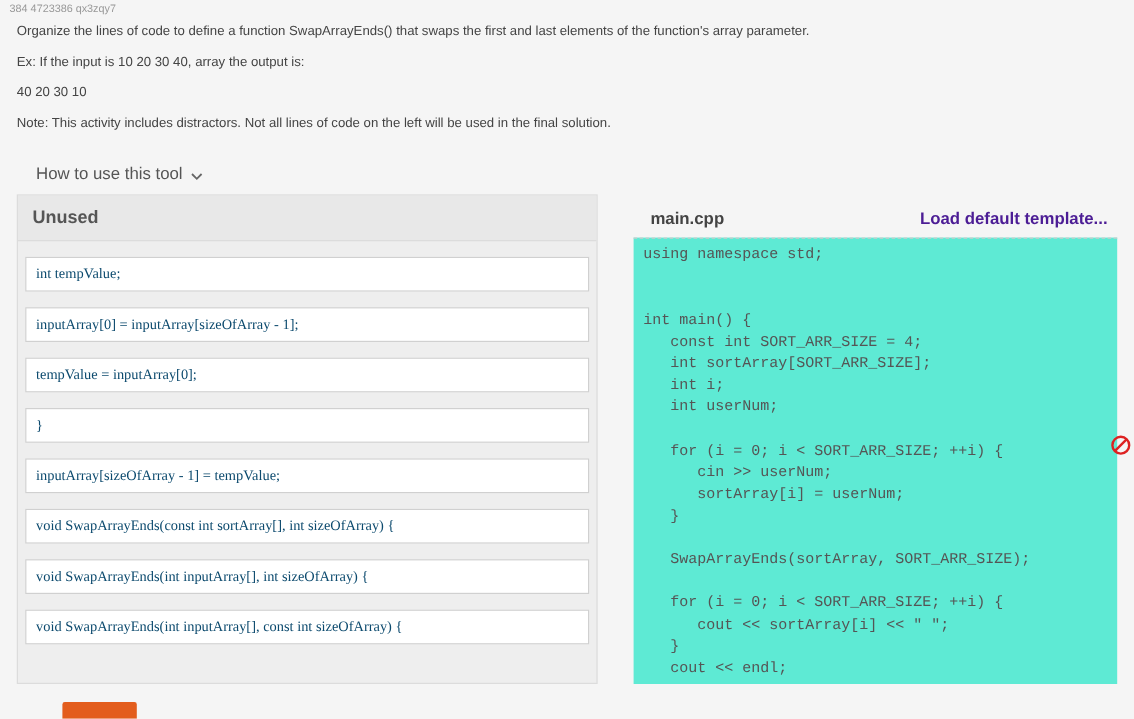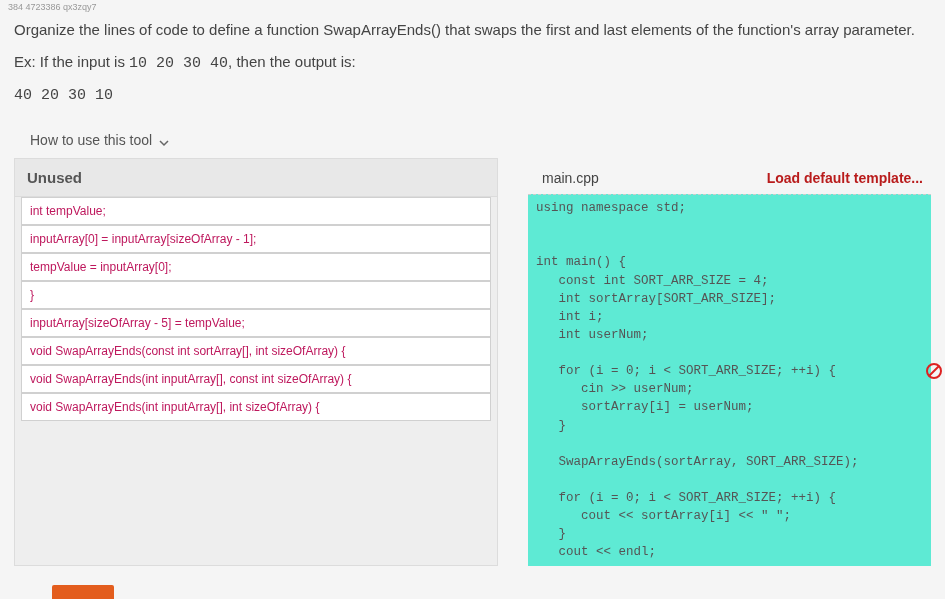--- a/index.html
+++ b/index.html
@@ -12,26 +12,26 @@
       color: #333;
       position: relative;
     }
     .tiny-header {
       font-size: 9px;
       color: #999;
       padding: 2px 8px;
     }
     .instructions {
       padding: 4px 14px 10px 14px;
-      font-size: 15px;
+      font-size: 11px;
       line-height: 1.6;
       color: #444;
     }
     .instructions p { margin-bottom: 8px; }
-    .mono { font-family: Liberation Mono, monospace; }
+    .mono { font-family: Liberation Sans, sans-serif; }
     .how-to {
       font-size: 14px;
       color: #555;
       padding: 6px 20px 10px 30px;
       cursor: pointer;
       display: flex;
       align-items: flex-end;
       gap: 6px;
     }
     .chev {
@@ -53,49 +53,49 @@
       font-weight: bold;
       font-size: 15px;
       background: #e8e8e8;
       border-bottom: 1px solid #dcdcdc;
       color: #555;
     }
     .block {
       background: #fff;
       border: 1px solid #d0d0d0;
       padding: 6px 8px;
-      margin: 0 6px;
-      font-family: Liberation Sans, sans-serif;
+      margin: 13px 6px;
+      font-family: Liberation Serif, serif;
       font-size: 12px;
-      color: #be185d;
+      color: #0c4a6e;
       cursor: move;
       white-space: nowrap;
       overflow: hidden;
       text-overflow: ellipsis;
     }
     .right-panel {
       flex: 1;
       display: flex;
       flex-direction: column;
     }
     .code-tabs {
       display: flex;
       justify-content: space-between;
       align-items: center;
       padding: 4px 8px 0 0;
     }
     .tab {
       padding: 8px 14px;
-      font-weight: normal;
+      font-weight: bold;
       font-size: 14px;
       background: #f5f5f5;
       color: #444;
     }
     .load-link {
-      color: #b91c1c;
+      color: #4c1d95;
       font-weight: bold;
       font-size: 14px;
       cursor: pointer;
     }
     .code-area {
       flex: 1;
       background: #5eead4;
       border-top: 1px dashed #ccc;
       padding: 4px 8px;
       font-family: "Courier New", monospace;
@@ -124,46 +124,47 @@
     }
   </style>
 </head>
 <body>
 
 <div class="tiny-header">384 4723386 qx3zqy7</div>
 
 <div class="instructions">
   <p>Organize the lines of code to define a function SwapArrayEnds() that swaps the first and last elements of the function's array parameter.</p>
   <p>
-    <span>Ex: If the input is </span><span class="mono">10 20 30 40</span><span>, then the output is:</span>
+    <span>Ex: If the input is </span><span class="mono">10 20 30 40</span><span>, array the output is:</span>
   </p>
   <p class="mono">40 20 30 10</p>
+  <p>Note: This activity includes distractors. Not all lines of code on the left will be used in the final solution.</p>
 </div>
 
 <div class="how-to">
   <span>How to use this tool</span>
   <span class="chev">
     <svg viewBox="0 0 12 12">
         <path d="M2 4 L6 8 L10 4" fill="none" stroke="#666" stroke-width="1.5"></path>
       </svg>
   </span>
 </div>
 
 <div class="workspace">
 
   <div class="left-panel">
     <div class="left-header">Unused</div>
     <div class="block">int tempValue;</div>
     <div class="block">inputArray[0] = inputArray[sizeOfArray - 1];</div>
     <div class="block">tempValue = inputArray[0];</div>
     <div class="block">}</div>
-    <div class="block">inputArray[sizeOfArray - 5] = tempValue;</div>
+    <div class="block">inputArray[sizeOfArray - 1] = tempValue;</div>
     <div class="block">void SwapArrayEnds(const int sortArray[], int sizeOfArray) {</div>
+    <div class="block">void SwapArrayEnds(int inputArray[], int sizeOfArray) {</div>
     <div class="block">void SwapArrayEnds(int inputArray[], const int sizeOfArray) {</div>
-    <div class="block">void SwapArrayEnds(int inputArray[], int sizeOfArray) {</div>
   </div>
 
   <div class="right-panel">
     <div class="code-tabs">
       <div class="tab">main.cpp</div>
       <div class="load-link">Load default template...</div>
     </div>
     <div class="code-area">using namespace std;
 
 

